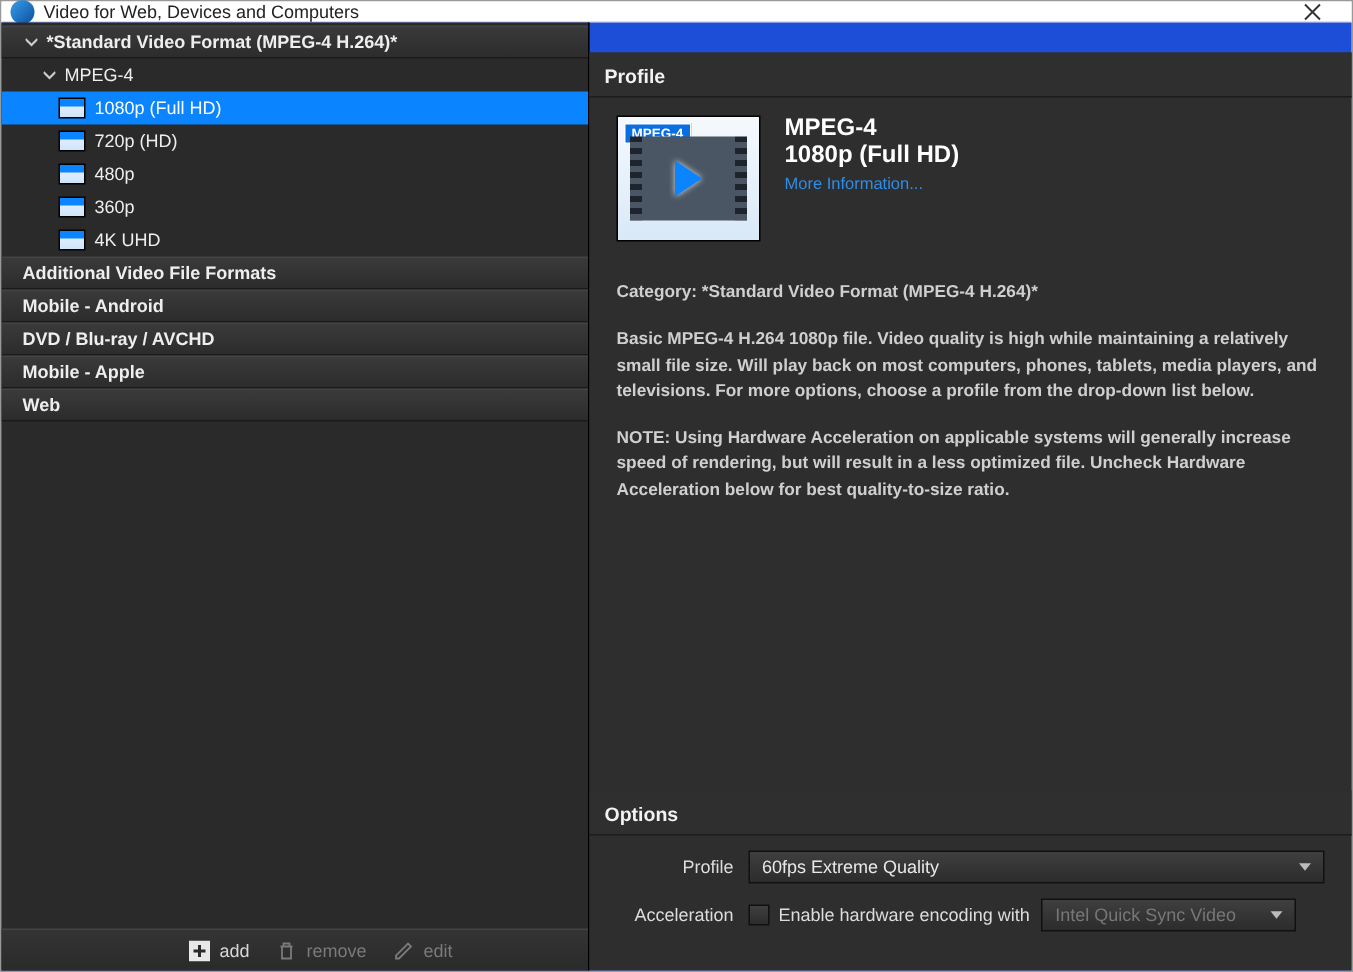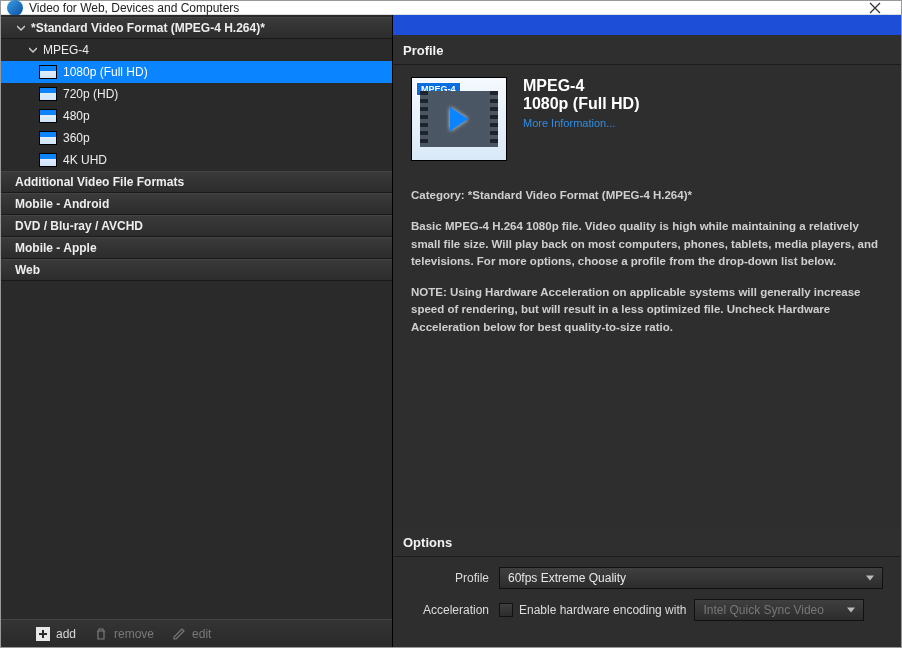--- a/index.html
+++ b/index.html
@@ -17,21 +17,21 @@
 .tree-row { display: flex; align-items: center; height: 22px; font-size: 12px; color: #eee; cursor: pointer; padding-right: 6px; }
 .tree-row.cat { font-weight: 600; padding-left: 14px; background: linear-gradient(#3a3a3a,#2c2c2c); border-top: 1px solid #444; border-bottom: 1px solid #1a1a1a; }
 .tree-row.group { padding-left: 26px; }
 .tree-row.leaf { padding-left: 38px; }
 .tree-row.selected { background: #0a84ff; color: #fff; }
 .expander { width: 12px; height: 12px; margin-right: 4px; display: inline-flex; align-items: center; justify-content: center; color: #eee; }
 .expander svg { width: 8px; height: 8px; }
 .mp4-chip { display: inline-flex; align-items: center; justify-content: center; width: 18px; height: 14px; margin-right: 6px; }
 .mp4-chip-inner { width: 18px; height: 14px; border: 1px solid #000; background: linear-gradient(#eaf3ff,#cfe5fb); position: relative; }
 .mp4-chip-inner::before { content:""; position:absolute; left:0; right:0; top:0; height:5px; background:#0a84ff; }
-.sidebar-toolbar { height: 28px; display: flex; align-items: center; gap: 18px; background: linear-gradient(#343434,#2a2a2a); border-top: 1px solid #444; padding-left: 35px; }
+.sidebar-toolbar { height: 28px; display: flex; align-items: center; justify-content: center; gap: 18px; background: linear-gradient(#343434,#2a2a2a); border-top: 1px solid #444; padding-left: 35px; }
 .tool-btn { display: flex; align-items: center; gap: 6px; color: #d8d8d8; font-size: 12px; cursor: pointer; }
 .tool-btn.disabled { color: #7a7a7a; cursor: default; }
 .tool-btn .ico { width: 14px; height: 14px; display: inline-flex; align-items: center; justify-content: center; }
 .main { flex: 1; display: flex; flex-direction: column; background: #2e2e2e; color: #ddd; min-width: 0; margin-top: 20px; }
 .section-header { font-size: 13px; font-weight: 700; color: #f2f2f2; padding: 8px 10px 6px; border-bottom: 1px solid #1c1c1c; background: #2f2f2f; }
 .profile-body { display: flex; padding: 12px 18px 16px; gap: 16px; align-items: flex-start; }
 .thumb { width: 96px; height: 84px; background: linear-gradient(#f5f9fe,#d9e9f7); border: 1px solid #000; position: relative; display: flex; align-items: center; justify-content: center; }
 .thumb .badge { position: absolute; top: 4px; left: 4px; background: #0a6de0; color: #fff; font-size: 9px; font-weight: 700; padding: 1px 4px; border: 1px solid #fff; }
 .thumb .film { width: 62px; height: 56px; background: #4a5663; position: relative; display:flex; align-items:center; justify-content:center; }
 .thumb .film::before, .thumb .film::after { content:""; position:absolute; top:0; bottom:0; width:8px; background: repeating-linear-gradient(#1d242c 0 4px, #4a5663 4px 8px); }

